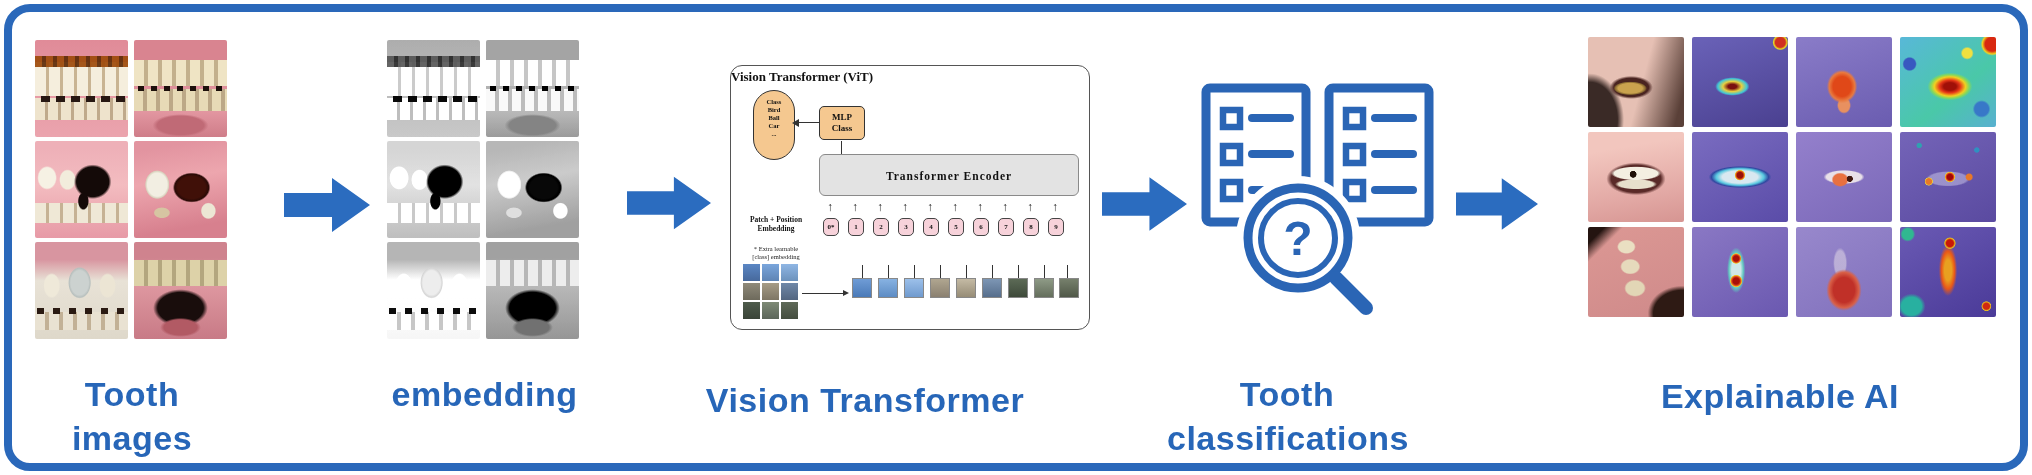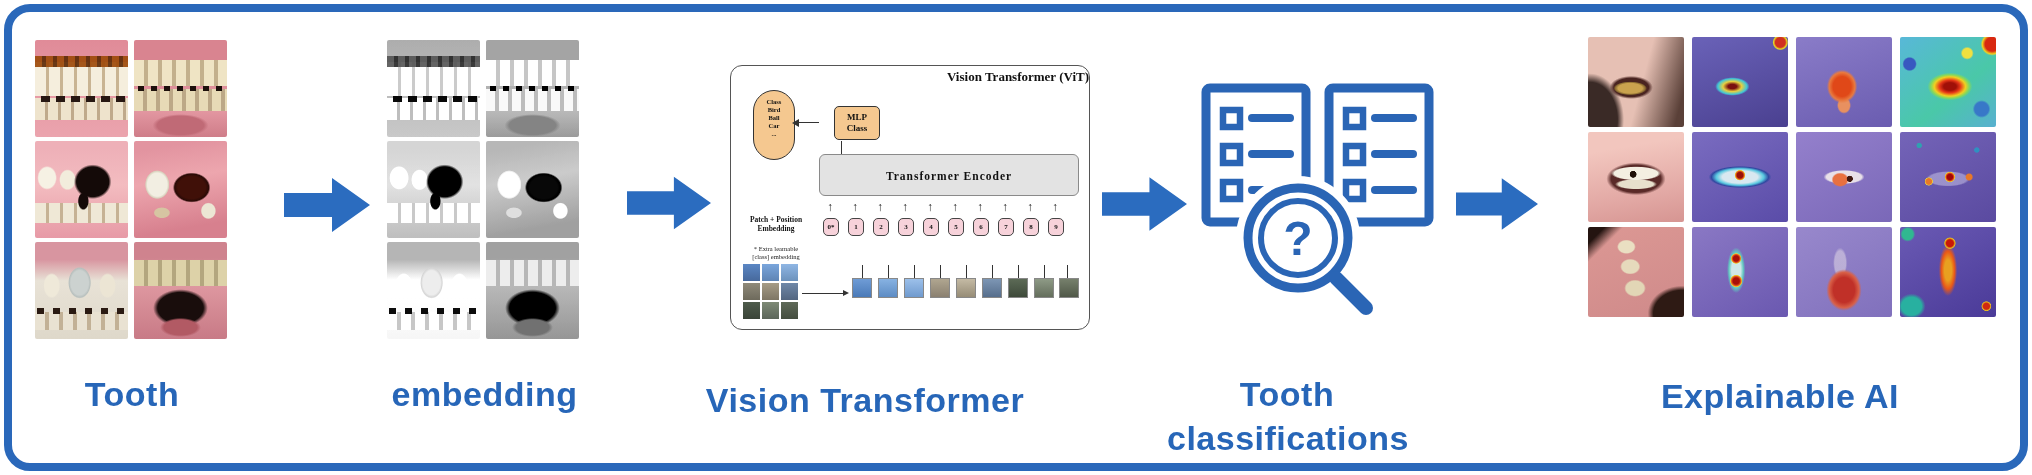--- a/index.html
+++ b/index.html
@@ -55,27 +55,27 @@
   .p6{background:
     radial-gradient(ellipse 30px 14px at 50% 88%, #b25a64 55%, rgba(0,0,0,0) 68%),
     radial-gradient(ellipse 38px 26px at 50% 68%, #190d0c 60%, rgba(0,0,0,0) 72%),
     repeating-linear-gradient(90deg, #ddd2a8 0 10px, #b3a67e 10px 14px) 0 18px / 93px 26px no-repeat,
     linear-gradient(#cf838e 16%, #e09aa2 40%, #c87a86);}
 
   
   .vit{position:absolute;left:730px;top:65px;width:358px;height:263px;background:#fff;
        border:1.6px solid #555;border-radius:12px;font-family:"Liberation Serif",serif;color:#111;}
   .vit *{box-sizing:border-box;}
-  .vit-title{position:absolute;top:3px;left:8px;right:0;text-align:right;font-size:13px;font-weight:700;}
+  .vit-title{position:absolute;top:3px;left:0;right:0;text-align:left;font-size:13px;font-weight:700;}
   .vit-pill{position:absolute;left:22px;top:24px;width:42px;height:70px;border-radius:21px;
             background:#f5c890;border:1.5px solid #333;font-size:6.5px;font-weight:700;
             text-align:center;line-height:8px;padding-top:7px;}
   .vit-mlp{position:absolute;left:88px;top:40px;width:46px;height:34px;background:#f5c890;
            border:1.5px solid #333;border-radius:5px;font-size:9px;font-weight:700;
-           text-align:center;line-height:11px;padding-top:5px;margin-left:15px;}
+           text-align:center;line-height:11px;padding-top:5px;}
   .vit-harrow{position:absolute;left:67px;top:56px;width:21px;border-top:1.5px solid #333;}
   .vit-harrow-head{position:absolute;left:61px;top:53px;width:0;height:0;
            border-right:7px solid #333;border-top:4px solid rgba(0,0,0,0);border-bottom:4px solid rgba(0,0,0,0);}
   .vit-vline{position:absolute;left:110px;top:75px;height:13px;border-left:1.5px solid #333;}
   .vit-encoder{position:absolute;left:88px;top:88px;width:260px;height:42px;background:#e3e3e3;
            border:1px solid #8a8a8a;border-radius:6px;text-align:center;line-height:42px;
            font-size:11.5px;font-weight:700;letter-spacing:1px;}
   .vit-uparrow{position:absolute;top:131px;font-size:12px;color:#222;line-height:20px;}
   .vit-token{position:absolute;top:152px;width:16px;height:18px;background:#f7d2da;border:1px solid #444;
            border-radius:5px;font-size:7px;font-weight:700;text-align:center;line-height:16px;}
@@ -188,20 +188,21 @@
   <div class="photo-grid" style="left:35px;top:40px;">
     <div class="cell p1"></div>
     <div class="cell p2"></div>
     <div class="cell p3"></div>
     <div class="cell p4"></div>
     <div class="cell p5"></div>
     <div class="cell p6"></div>
   </div>
   <div class="step-label" style="left:32px;top:372px;width:200px;">
     <span style="display:block">Tooth</span>
+    <span style="display:block">images</span>
   </div>
 
   <svg class="flow-arrow" style="left:284px;top:176px;" width="86" height="58" viewBox="0 0 86 58">
     <polygon points="0,17 48,17 48,2 86,29 48,56 48,41 0,41"></polygon>
   </svg>
 
   <div class="photo-grid gray" style="left:387px;top:40px;">
     <div class="cell p1"></div>
     <div class="cell p2"></div>
     <div class="cell p3"></div>

